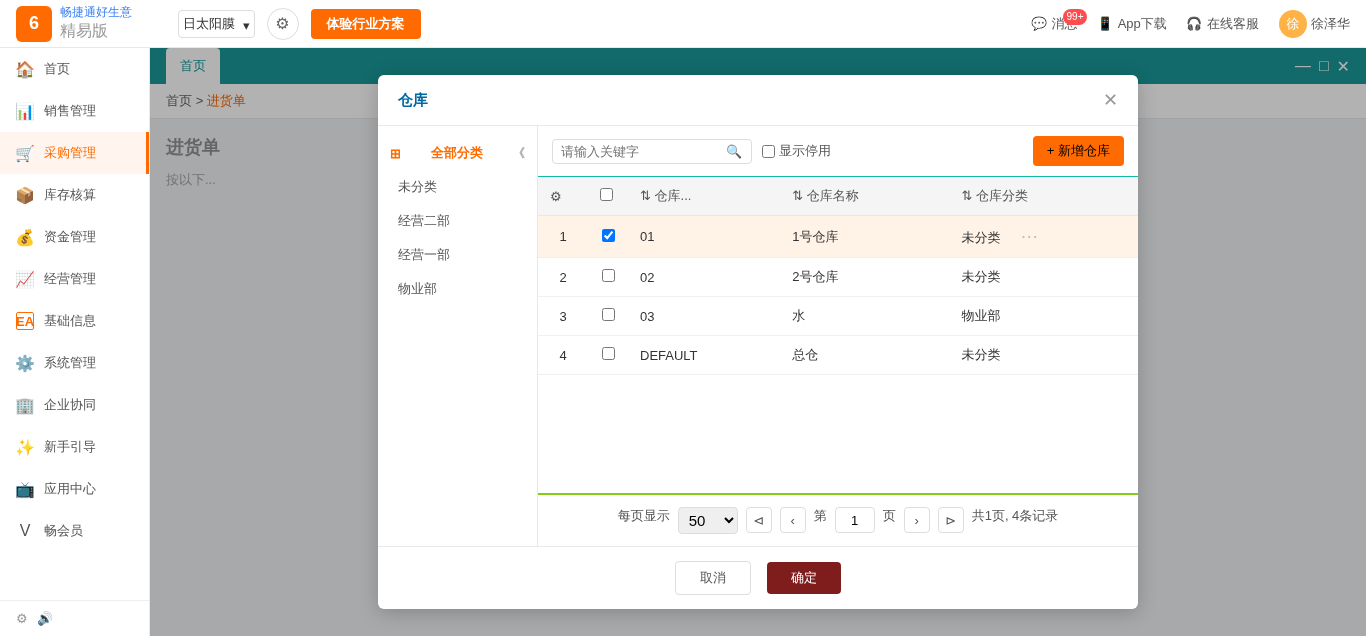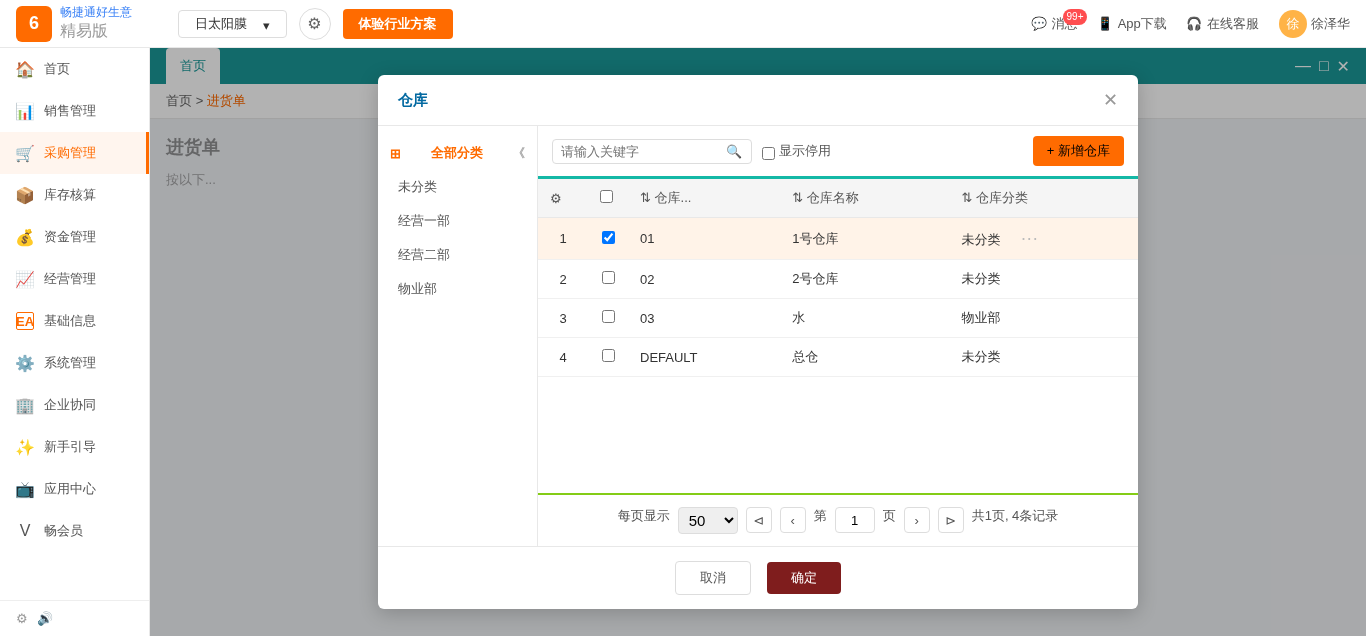--- a/index.html
+++ b/index.html
@@ -26,23 +26,23 @@
     .logo-icon {
       width: 36px; height: 36px;
       background: #ff6b00;
       border-radius: 6px;
       display: flex; align-items: center; justify-content: center;
       color: white; font-size: 18px; font-weight: bold;
     }
     .logo-text { font-size: 12px; color: #3b82f6; line-height: 1.3; }
     .logo-sub { font-size: 16px; color: #999; }
     .store-selector {
-      display: flex; align-items: flex-end; gap: 16px;
+      display: flex; align-items: flex-end; gap: 8px;
       border: 1px solid #ddd; border-radius: 4px;
-      padding: 4px 16px; cursor: pointer; background: #fff;
+      padding: 4px 4px; cursor: pointer; background: #fff;
       font-size: 13px; color: #333;
     }
     .gear-btn {
       width: 32px; height: 32px; border-radius: 50%;
       border: 1px solid #ddd; display: flex; align-items: center; justify-content: center;
       cursor: pointer; color: #666; font-size: 16px;
     }
     .trial-btn {
       background: #ff6b00; color: white; border: none;
       border-radius: 4px; padding: 6px 16px; cursor: pointer; font-size: 13px; font-weight: bold;
@@ -116,28 +116,28 @@
       padding: 8px 12px; color: #ff6b00; font-weight: bold; cursor: pointer;
     }
     .cat-item {
       padding: 8px 20px; cursor: pointer; color: #555; font-size: 13px;
     }
 
     
     .table-area { flex: 1; display: flex; flex-direction: column; }
     .table-toolbar {
       display: flex; align-items: center; gap: 10px;
-      padding: 10px 14px; border-bottom: 3px solid #14b8a6;
+      padding: 10px 14px; border-bottom: 1px solid #14b8a6;
     }
     .search-box {
       display: flex; align-items: center; border: 1px solid #ddd;
       border-radius: 4px; padding: 4px 8px; gap: 6px; flex: 1; max-width: 200px;
     }
     .search-input { border: none; outline: none; font-size: 13px; width: 100%; color: #999; }
-    .checkbox-label { display: flex; align-items: flex-end; gap: 4px; color: #555; cursor: pointer; }
+    .checkbox-label { display: flex; align-items: center; gap: 4px; color: #555; cursor: pointer; }
     .add-btn {
       margin-left: auto; background: #ff6b00; color: #000000; border: none;
       border-radius: 4px; padding: 6px 14px; cursor: pointer; font-size: 13px;
     }
 
     
     .data-table { width: 100%; border-collapse: collapse; font-size: 13px; }
     .data-table th {
       background: #f5f5f5; padding: 10px 12px; text-align: left;
       font-weight: normal; color: #555; border-bottom: 1px solid #e8e8e8;
@@ -339,24 +339,24 @@
           <div class="cat-sidebar">
             <div class="cat-header">
               <span>⊞</span>
               <span>全部分类</span>
               <span style="color:#aaa;font-size:12px;">《</span>
             </div>
             <div class="cat-item">
               <span>未分类</span>
             </div>
             <div class="cat-item">
+              <span>经营二部</span>
+            </div>
+            <div class="cat-item">
               <span>经营一部</span>
-            </div>
-            <div class="cat-item">
-              <span>经营二部</span>
             </div>
             <div class="cat-item">
               <span>物业部</span>
             </div>
           </div>
 
           <div class="table-area">
 
             <div class="table-toolbar">
               <div class="search-box">

